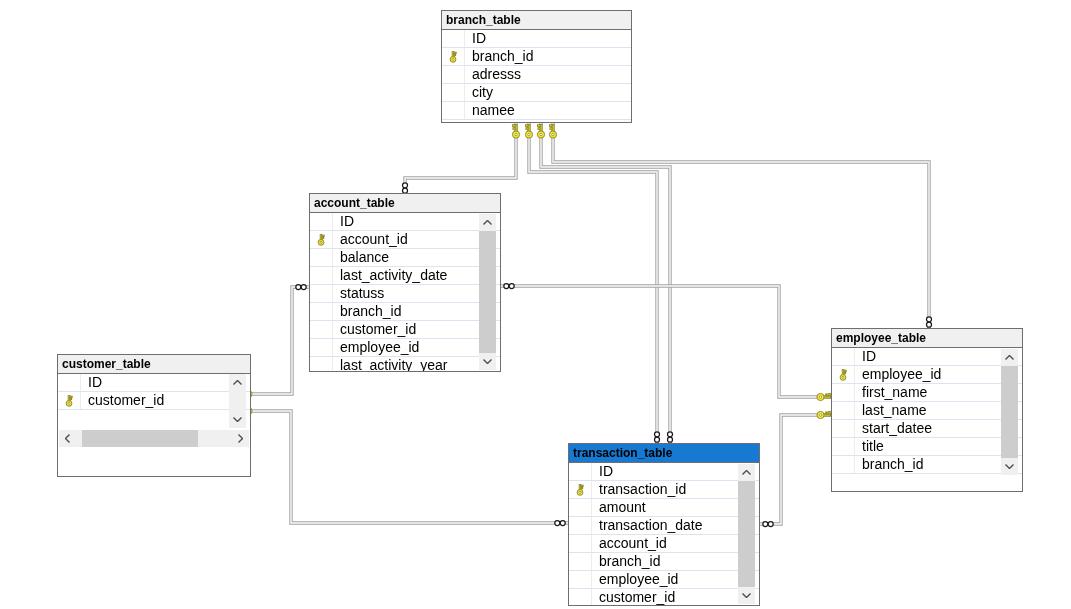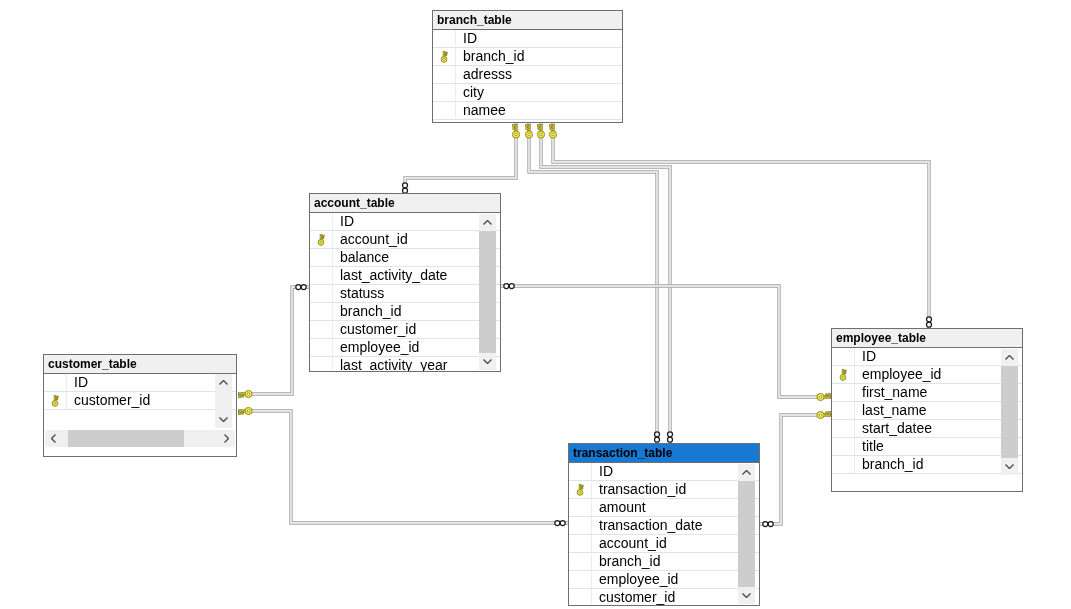--- a/index.html
+++ b/index.html
@@ -119,21 +119,21 @@
     </g>
 
     <g>
       <polyline class="wire-outer" points="759,524 781,524 781,415 832,415"></polyline>
       <polyline class="wire-inner" points="759,524 781,524 781,415 832,415"></polyline>
       <use href="#gkey" transform="translate(831.5,415) rotate(180)"></use>
       <use href="#ginf" transform="translate(768,524)"></use>
     </g>
   </svg>
 
-  <div class="table" style="left:432px;top:10px;width:191px;height:113px">
+  <div class="table" style="left:441px;top:10px;width:191px;height:113px">
     <div class="thead"><span>branch_table</span></div>
     <div class="tbody">
       <div class="trow">
         <span class="ticon"></span>
         <span class="tname">ID</span>
       </div>
       <div class="trow">
         <span class="ticon">
           <svg width="12" height="13" viewBox="0 0 12 13">
               <rect class="keyfill" x="5.2" y="1.6" width="1.8" height="6.4"></rect>
@@ -216,21 +216,21 @@
         <div class="sb-thumb-v"></div>
         <div class="sb-btn">
             <svg width="9" height="5" viewBox="0 0 9 5">
               <path d="M0.5 0.5 L4.5 4.5 L8.5 0.5"></path>
             </svg>
           </div>
       </div>
     </div>
   </div>
 
-  <div class="table" style="left:43px;top:354px;width:194px;height:103px">
+  <div class="table" style="left:57px;top:354px;width:194px;height:123px">
     <div class="thead"><span>customer_table</span></div>
     <div class="tbody" style="height:74px">
       <div class="trow">
         <span class="ticon"></span>
         <span class="tname">ID</span>
       </div>
       <div class="trow">
         <span class="ticon">
           <svg width="12" height="13" viewBox="0 0 12 13">
               <rect class="keyfill" x="5.2" y="1.6" width="1.8" height="6.4"></rect>

